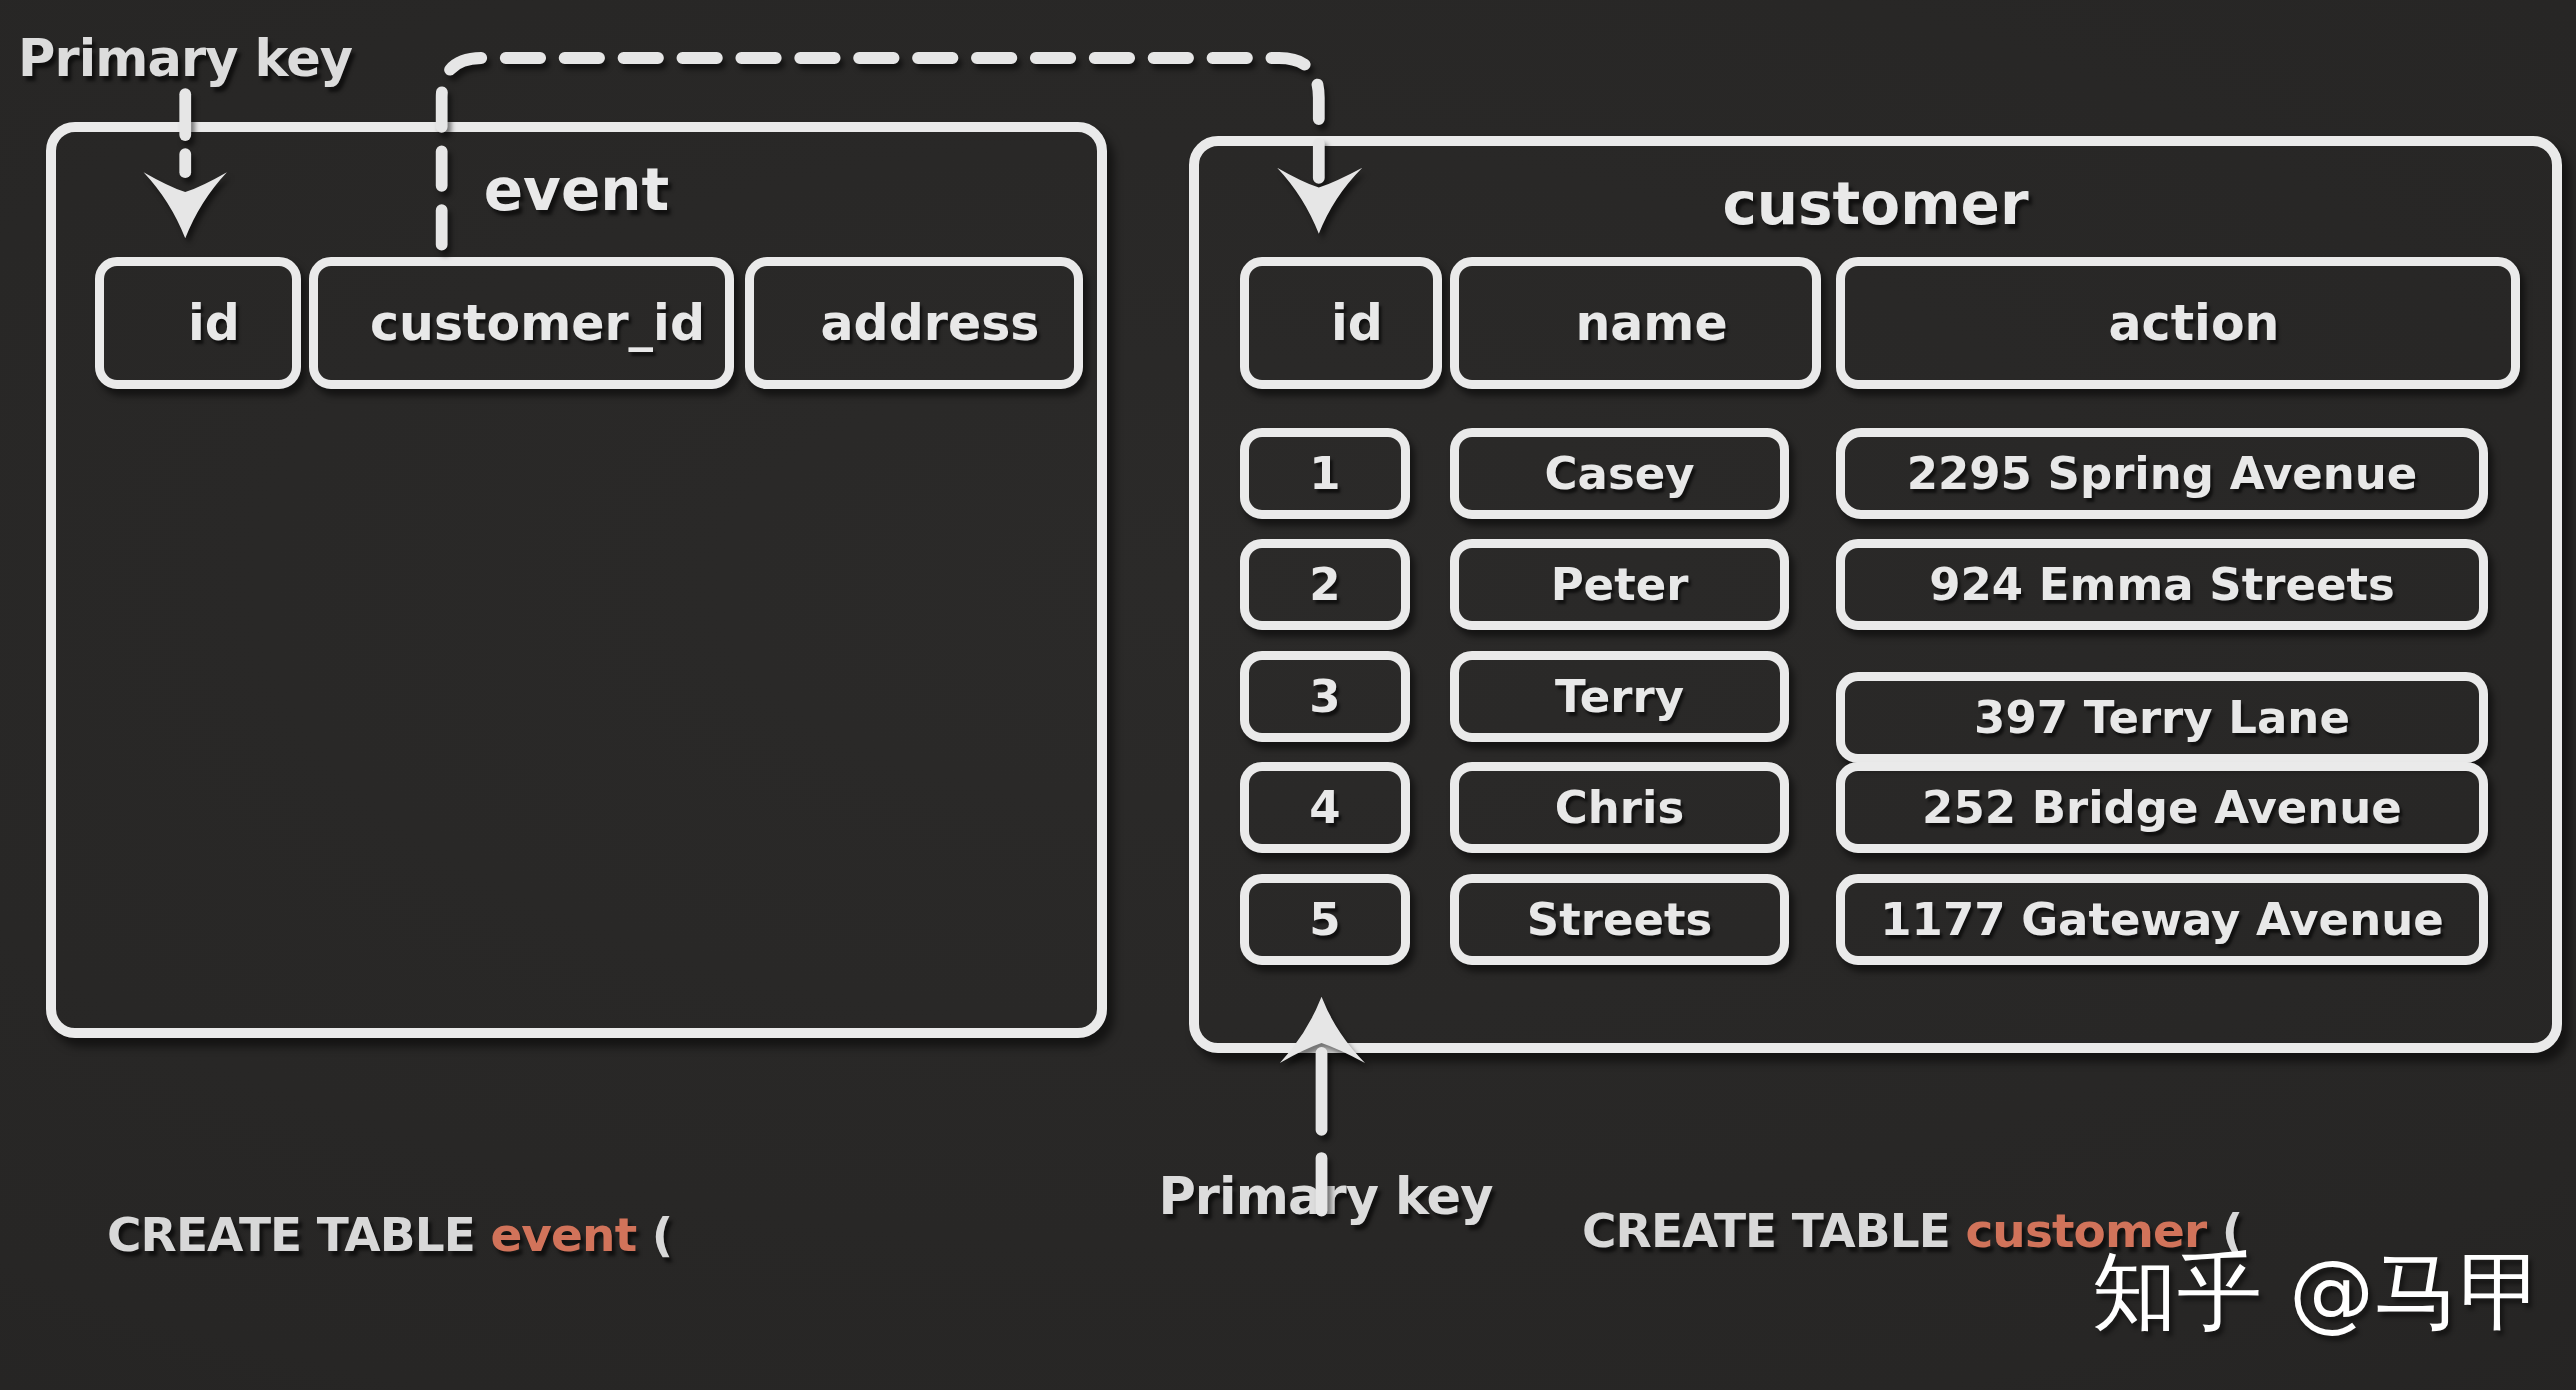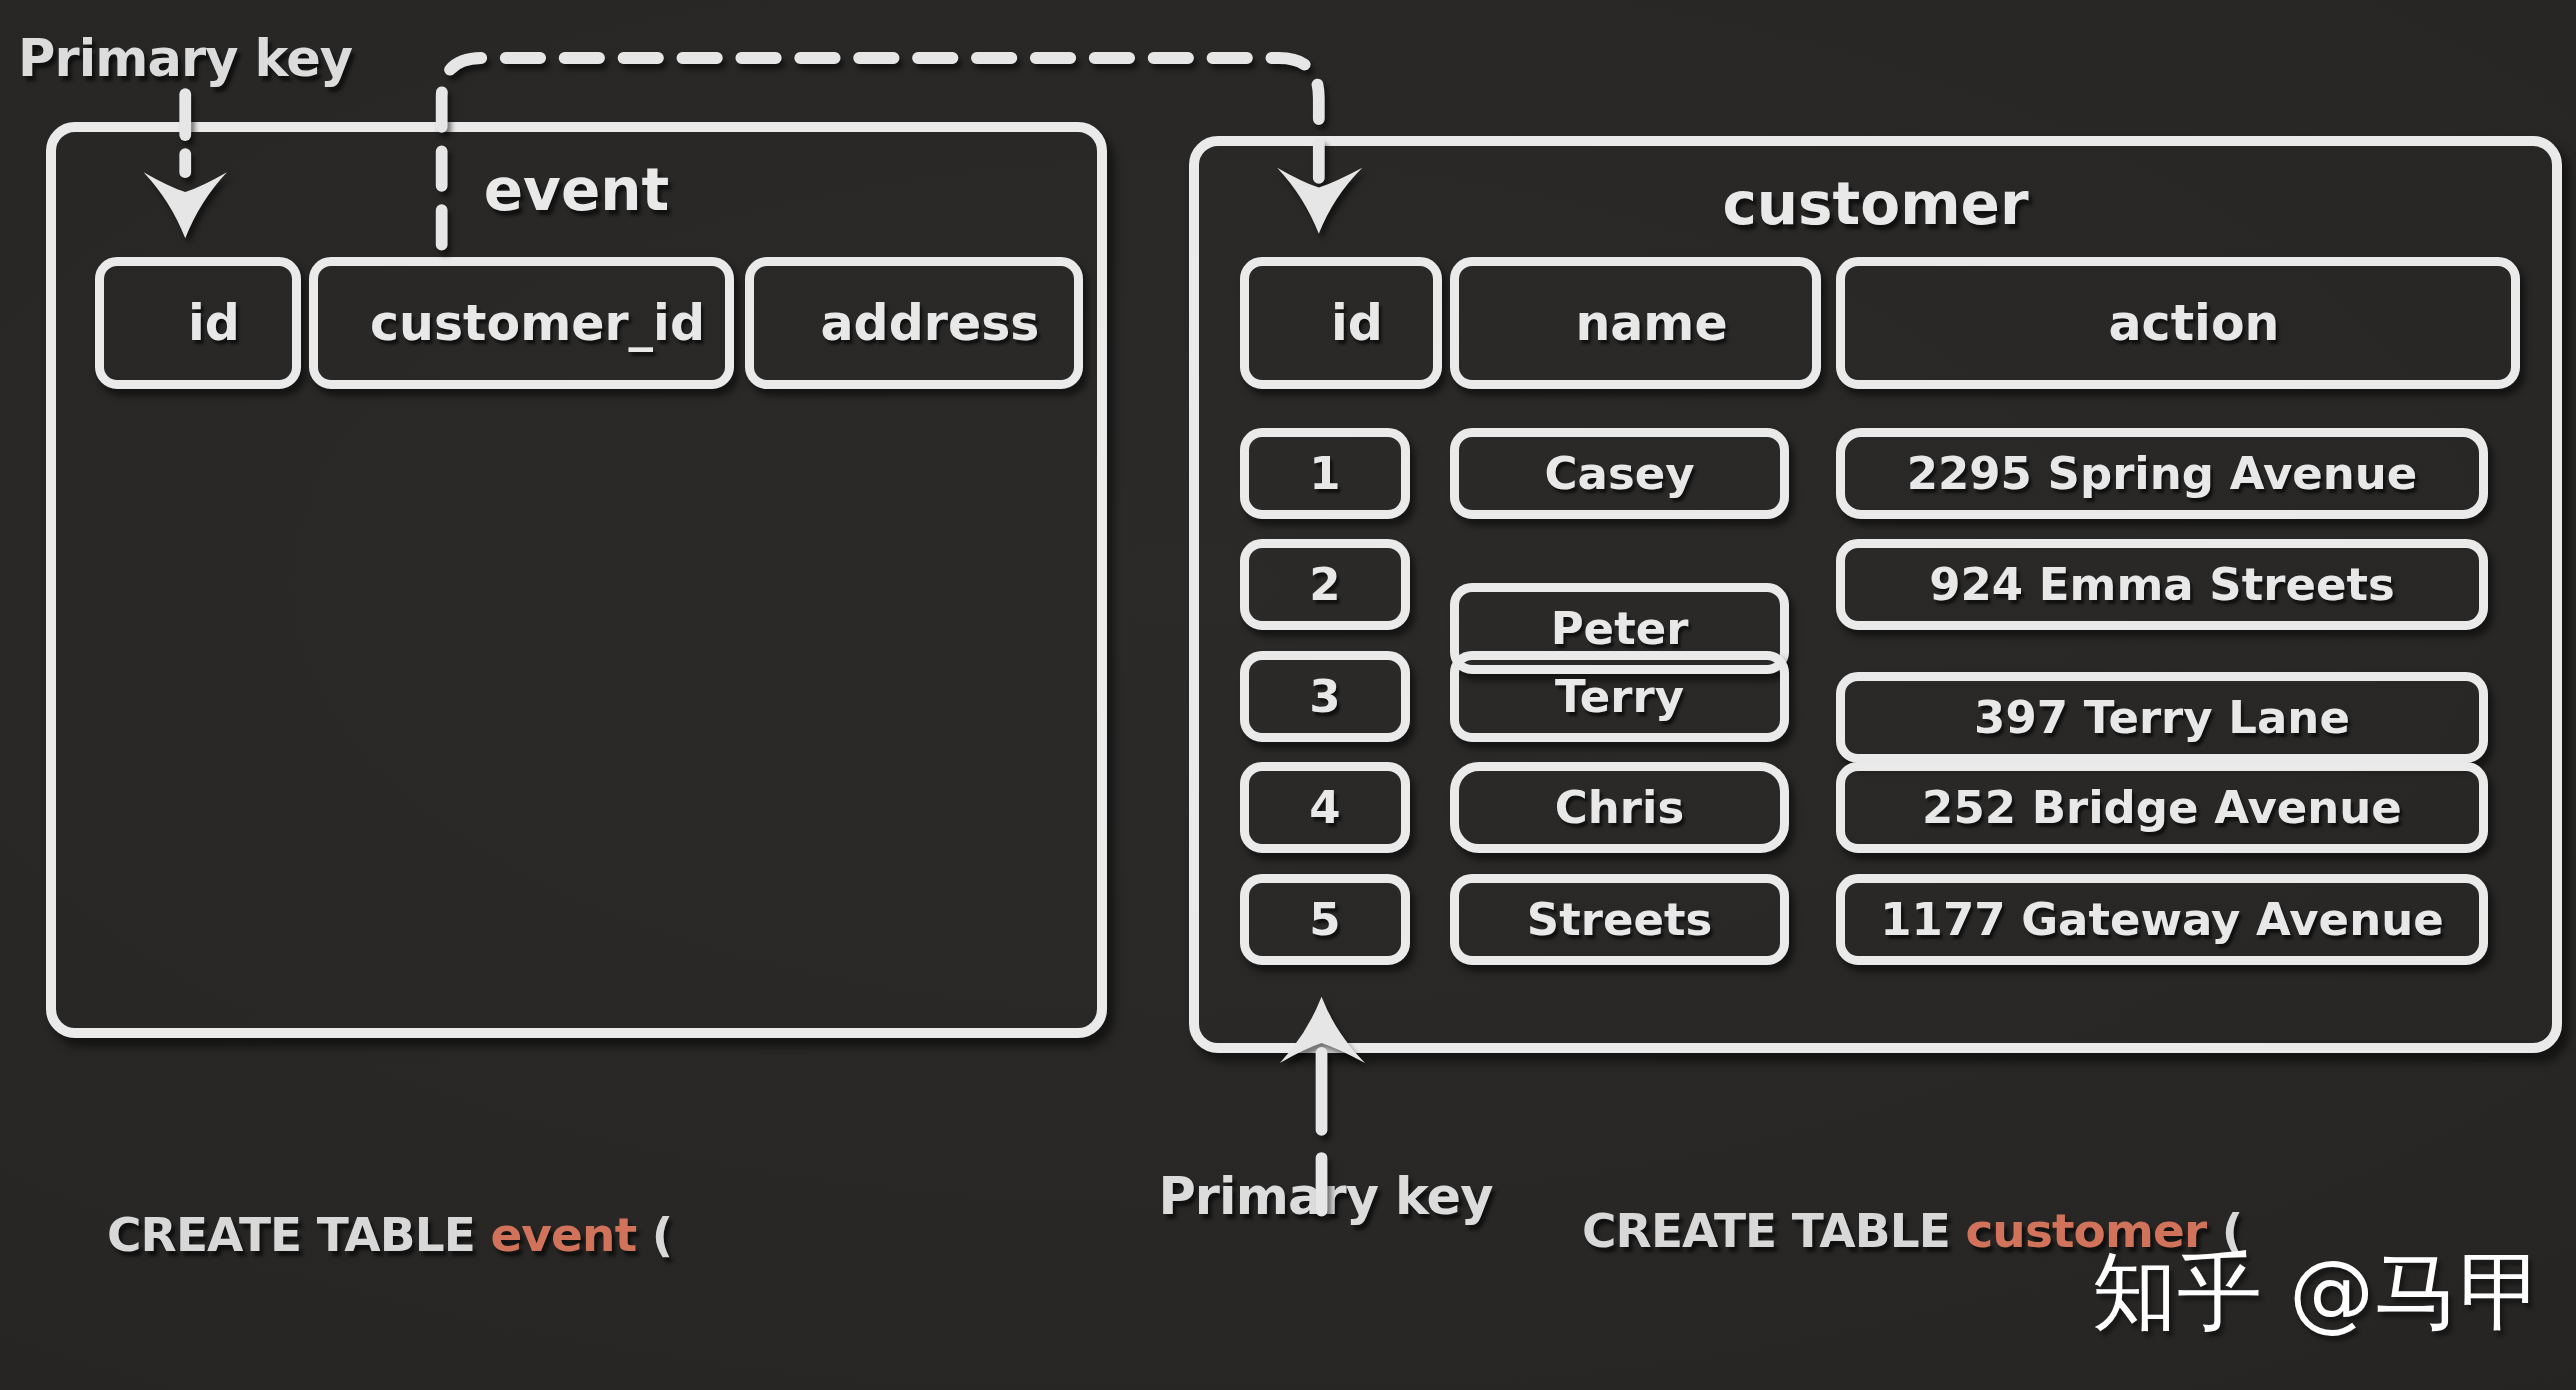--- a/index.html
+++ b/index.html
@@ -82,29 +82,29 @@
 
   <div class="box hdr" style="left:1240px;top:257px;width:152px;height:114px;">id</div>
   <div class="box hdr" style="left:1450px;top:257px;width:321px;height:114px;">name</div>
   <div class="box hdr" style="left:1836px;top:257px;width:634px;height:114px;">action</div>
 
   <div class="box cell" style="left:1240px;top:428px;width:152px;height:73px;">1</div>
   <div class="box cell" style="left:1450px;top:428px;width:321px;height:73px;">Casey</div>
   <div class="box cell" style="left:1836px;top:428px;width:634px;height:73px;border-radius:25px;">2295 Spring Avenue</div>
 
   <div class="box cell" style="left:1240px;top:539px;width:152px;height:73px;">2</div>
-  <div class="box cell" style="left:1450px;top:539px;width:321px;height:73px;margin-top:44px;">Peter</div>
+  <div class="box cell" style="left:1450px;top:539px;width:321px;height:73px;">Peter</div>
   <div class="box cell" style="left:1836px;top:539px;width:634px;height:73px;">924 Emma Streets</div>
 
   <div class="box cell" style="left:1240px;top:651px;width:152px;height:73px;">3</div>
   <div class="box cell" style="left:1450px;top:651px;width:321px;height:73px;">Terry</div>
   <div class="box cell" style="left:1836px;top:651px;width:634px;height:73px;margin-top:21px;">397 Terry Lane</div>
 
   <div class="box cell" style="left:1240px;top:762px;width:152px;height:73px;">4</div>
-  <div class="box cell" style="left:1450px;top:762px;width:321px;height:73px;border-radius:29px;">Chris</div>
+  <div class="box cell" style="left:1450px;top:762px;width:321px;height:73px;">Chris</div>
   <div class="box cell" style="left:1836px;top:762px;width:634px;height:73px;">252 Bridge Avenue</div>
 
   <div class="box cell" style="left:1240px;top:874px;width:152px;height:73px;">5</div>
   <div class="box cell" style="left:1450px;top:874px;width:321px;height:73px;">Streets</div>
   <div class="box cell" style="left:1836px;top:874px;width:634px;height:73px;">1177 Gateway Avenue</div>
 
   <div class="pk-label" style="left:1144px;top:1167px;width:363px;text-align:center;">Primary key</div>
 
   <div class="sql" style="left:107px;top:1070px;">
     <div><span>CREATE TABLE </span><span class="accent">event</span><span> (</span></div>

